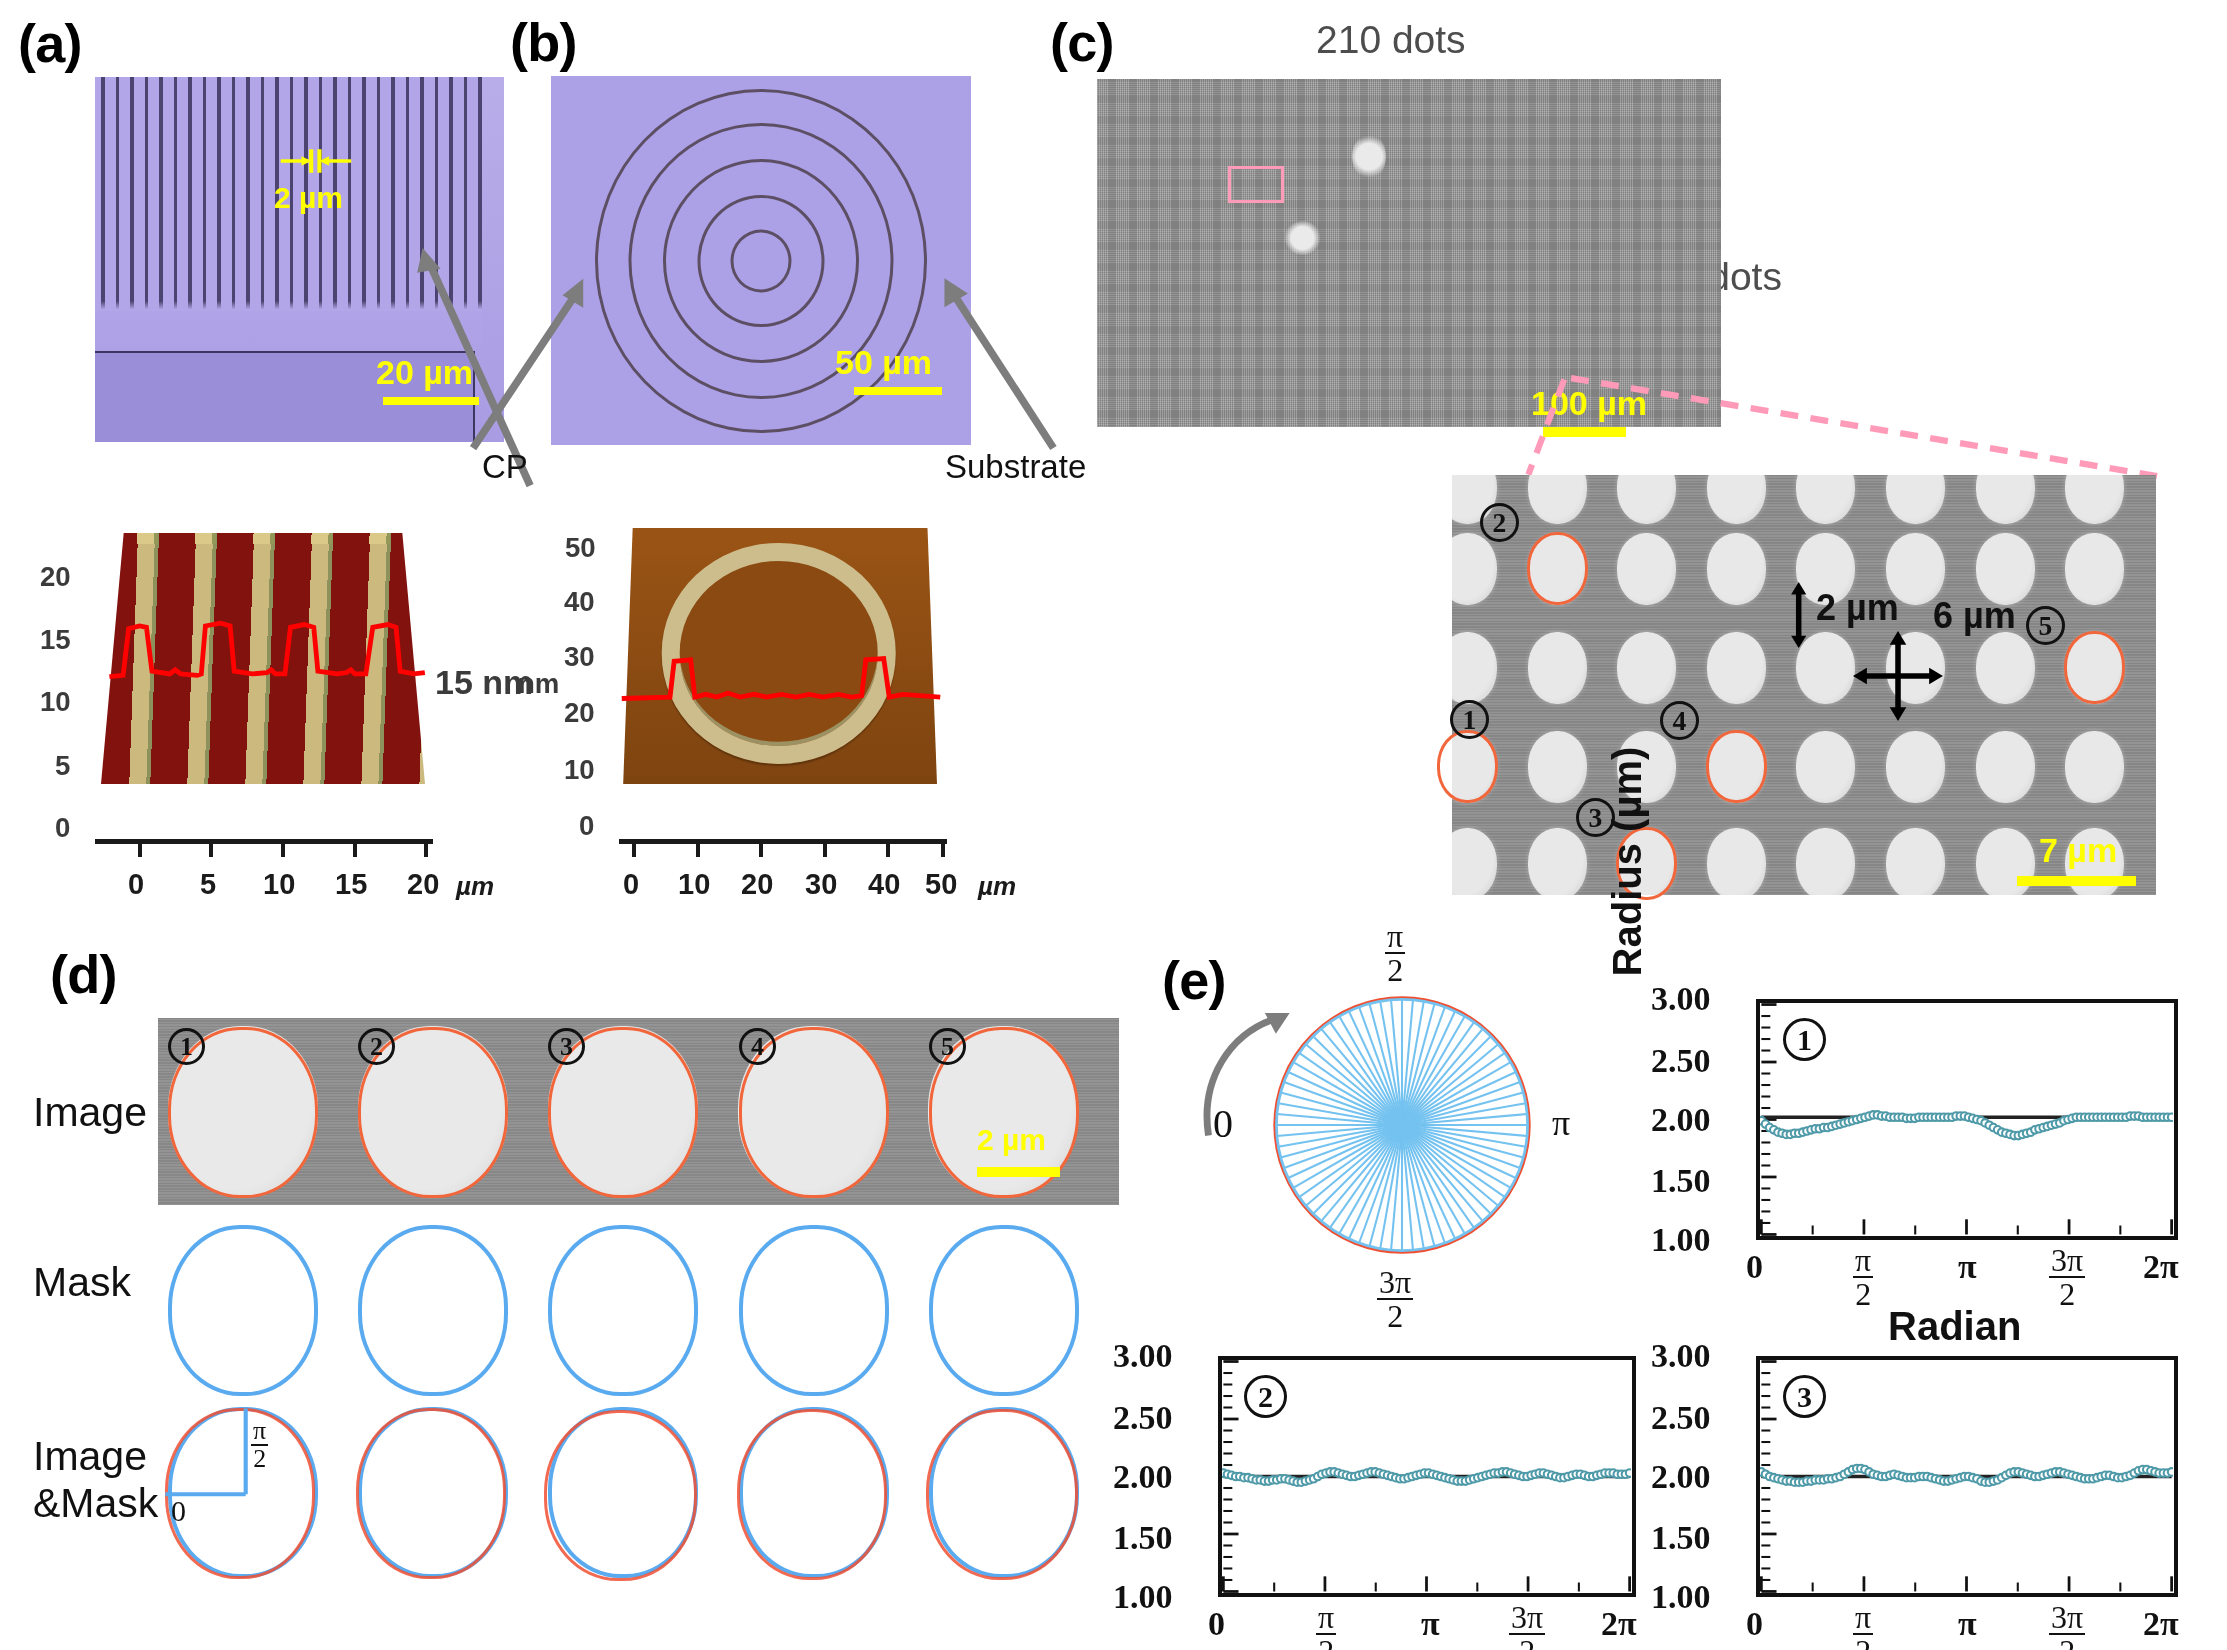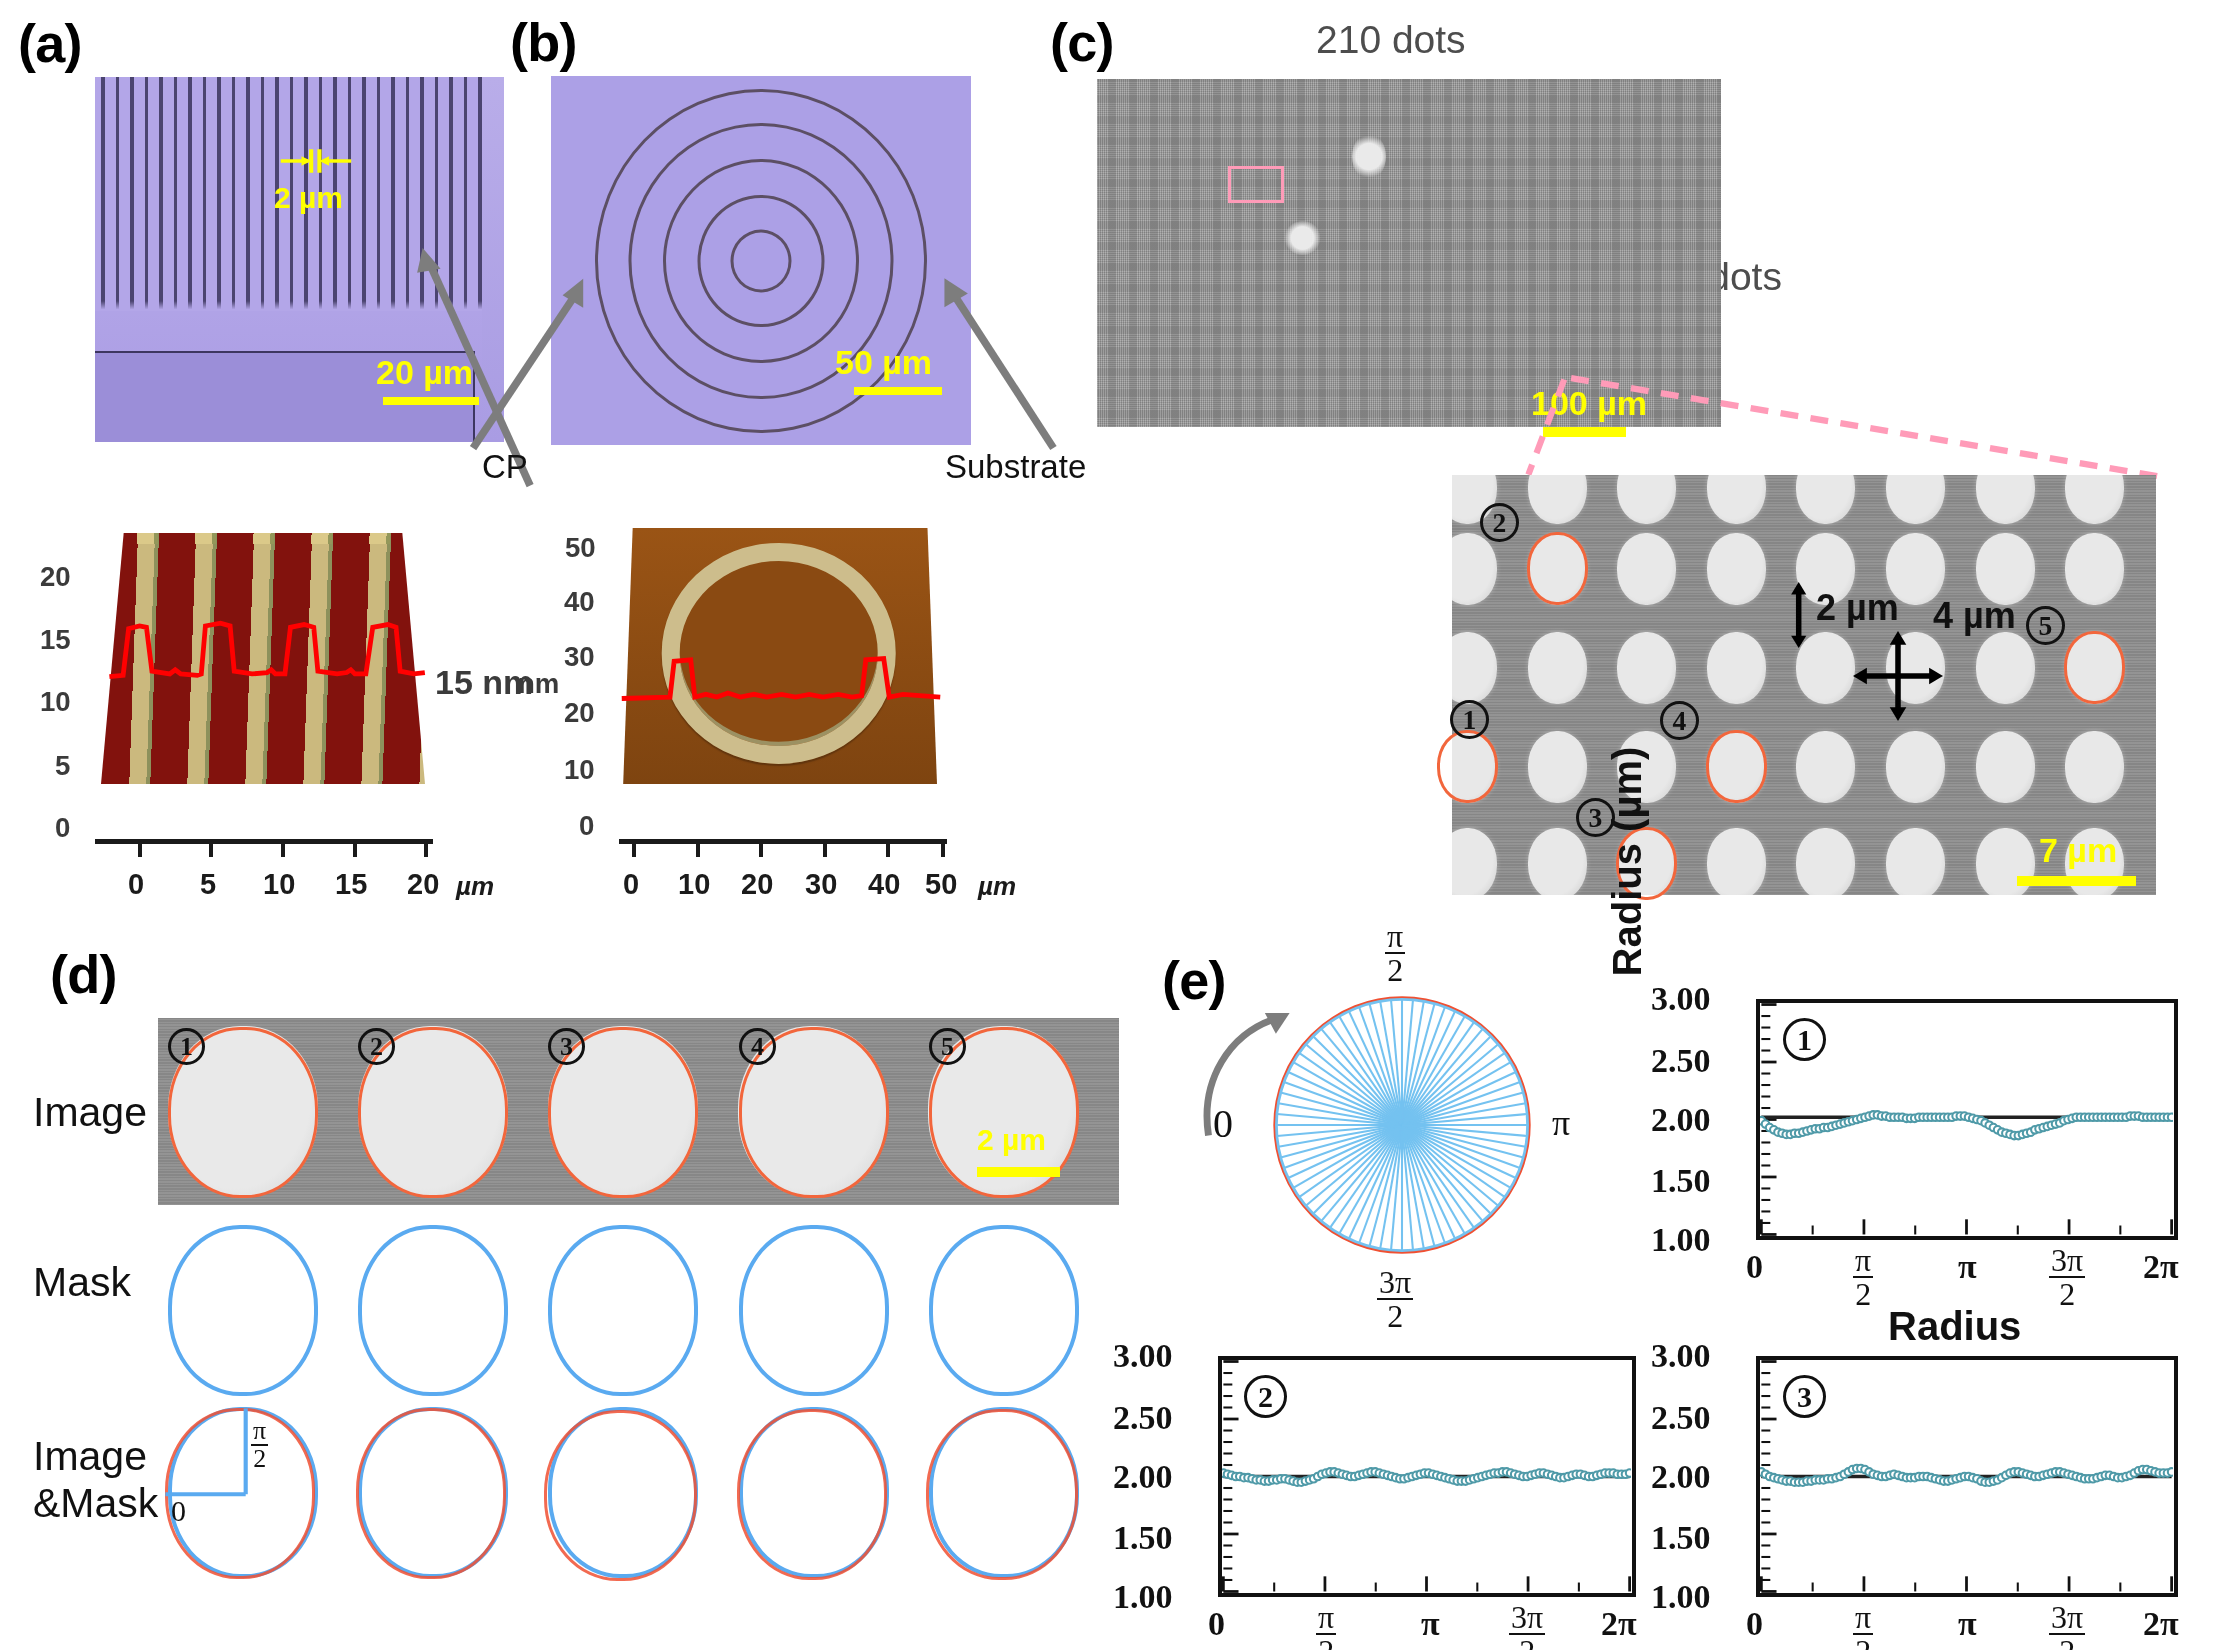--- a/index.html
+++ b/index.html
@@ -355,21 +355,21 @@
 <div class="abs circled-num onsem" style="left:1450px;top:700px;width:39px;height:39px;font-size:27.6px;">1</div>
 <div class="abs circled-num onsem" style="left:1660px;top:701px;width:39px;height:39px;font-size:27.6px;">4</div>
 <div class="abs circled-num onsem" style="left:1576px;top:798px;width:39px;height:39px;font-size:27.6px;">3</div>
 
 <svg class="abs" style="left:1787px;top:582px;" width="23.4" height="66" viewBox="0 0 34 96">
   <line x1="17" y1="10" x2="17" y2="86" stroke="#000" stroke-width="8"></line>
   <polygon points="17,0 28,18 6,18" fill="#000"></polygon>
   <polygon points="17,96 28,78 6,78" fill="#000"></polygon>
 </svg>
 <div class="abs black-note" style="left:1816px;top:587px;font-size:36px;font-weight:600;">2 µm</div>
-<div class="abs black-note" style="left:1933px;top:595px;font-size:36px;font-weight:600;">4 µm</div>
+<div class="abs black-note" style="left:1933px;top:595px;font-size:36px;font-weight:600;">6 µm</div>
 <svg class="abs" style="left:1853px;top:631px;" width="90" height="90" viewBox="0 0 130 130">
   <line x1="65" y1="14" x2="65" y2="116" stroke="#000" stroke-width="8"></line>
   <line x1="14" y1="65" x2="116" y2="65" stroke="#000" stroke-width="8"></line>
   <polygon points="65,0 77,20 53,20" fill="#000"></polygon>
   <polygon points="65,130 77,110 53,110" fill="#000"></polygon>
   <polygon points="0,65 20,53 20,77" fill="#000"></polygon>
   <polygon points="130,65 110,53 110,77" fill="#000"></polygon>
 </svg>
 
 <div class="abs scale-text" style="left:2039px;top:831px;font-size:34px;">7 µm</div>
@@ -673,21 +673,21 @@
 <div class="abs frac" style="left:1853px;top:1244px;font-size:32px;font-family:'Liberation Serif',serif;">
     <span class="num">π</span>
     <span class="den">2</span>
   </div>
 <div class="abs ylabel-txt" style="left:1958px;top:1248px;">π</div>
 <div class="abs frac" style="left:2049px;top:1244px;font-size:32px;font-family:'Liberation Serif',serif;">
     <span class="num">3π</span>
     <span class="den">2</span>
   </div>
 <div class="abs ylabel-txt" style="left:2143px;top:1248px;">2π</div>
-<div class="abs axis-title" style="left:1888px;top:1304px;">Radius</div>
+<div class="abs axis-title" style="left:1888px;top:1304px;">Radian</div>
 
 <div class="chart-frame" id="chart2-frame" style="left:1218px;top:1356px;width:418px;height:241px;">
   <svg id="chart2-svg" width="409" height="233" style="position:absolute;left:0;top:0;" viewBox="0 0 594 338">
       <line x1="2" y1="336.0" x2="24" y2="336.0" stroke="#111" stroke-width="4"></line>
       <line x1="2" y1="319.3" x2="15" y2="319.3" stroke="#111" stroke-width="3"></line>
       <line x1="2" y1="302.6" x2="15" y2="302.6" stroke="#111" stroke-width="3"></line>
       <line x1="2" y1="285.9" x2="15" y2="285.9" stroke="#111" stroke-width="3"></line>
       <line x1="2" y1="269.2" x2="15" y2="269.2" stroke="#111" stroke-width="3"></line>
       <line x1="2" y1="252.5" x2="24" y2="252.5" stroke="#111" stroke-width="4"></line>
       <line x1="2" y1="235.8" x2="15" y2="235.8" stroke="#111" stroke-width="3"></line>

